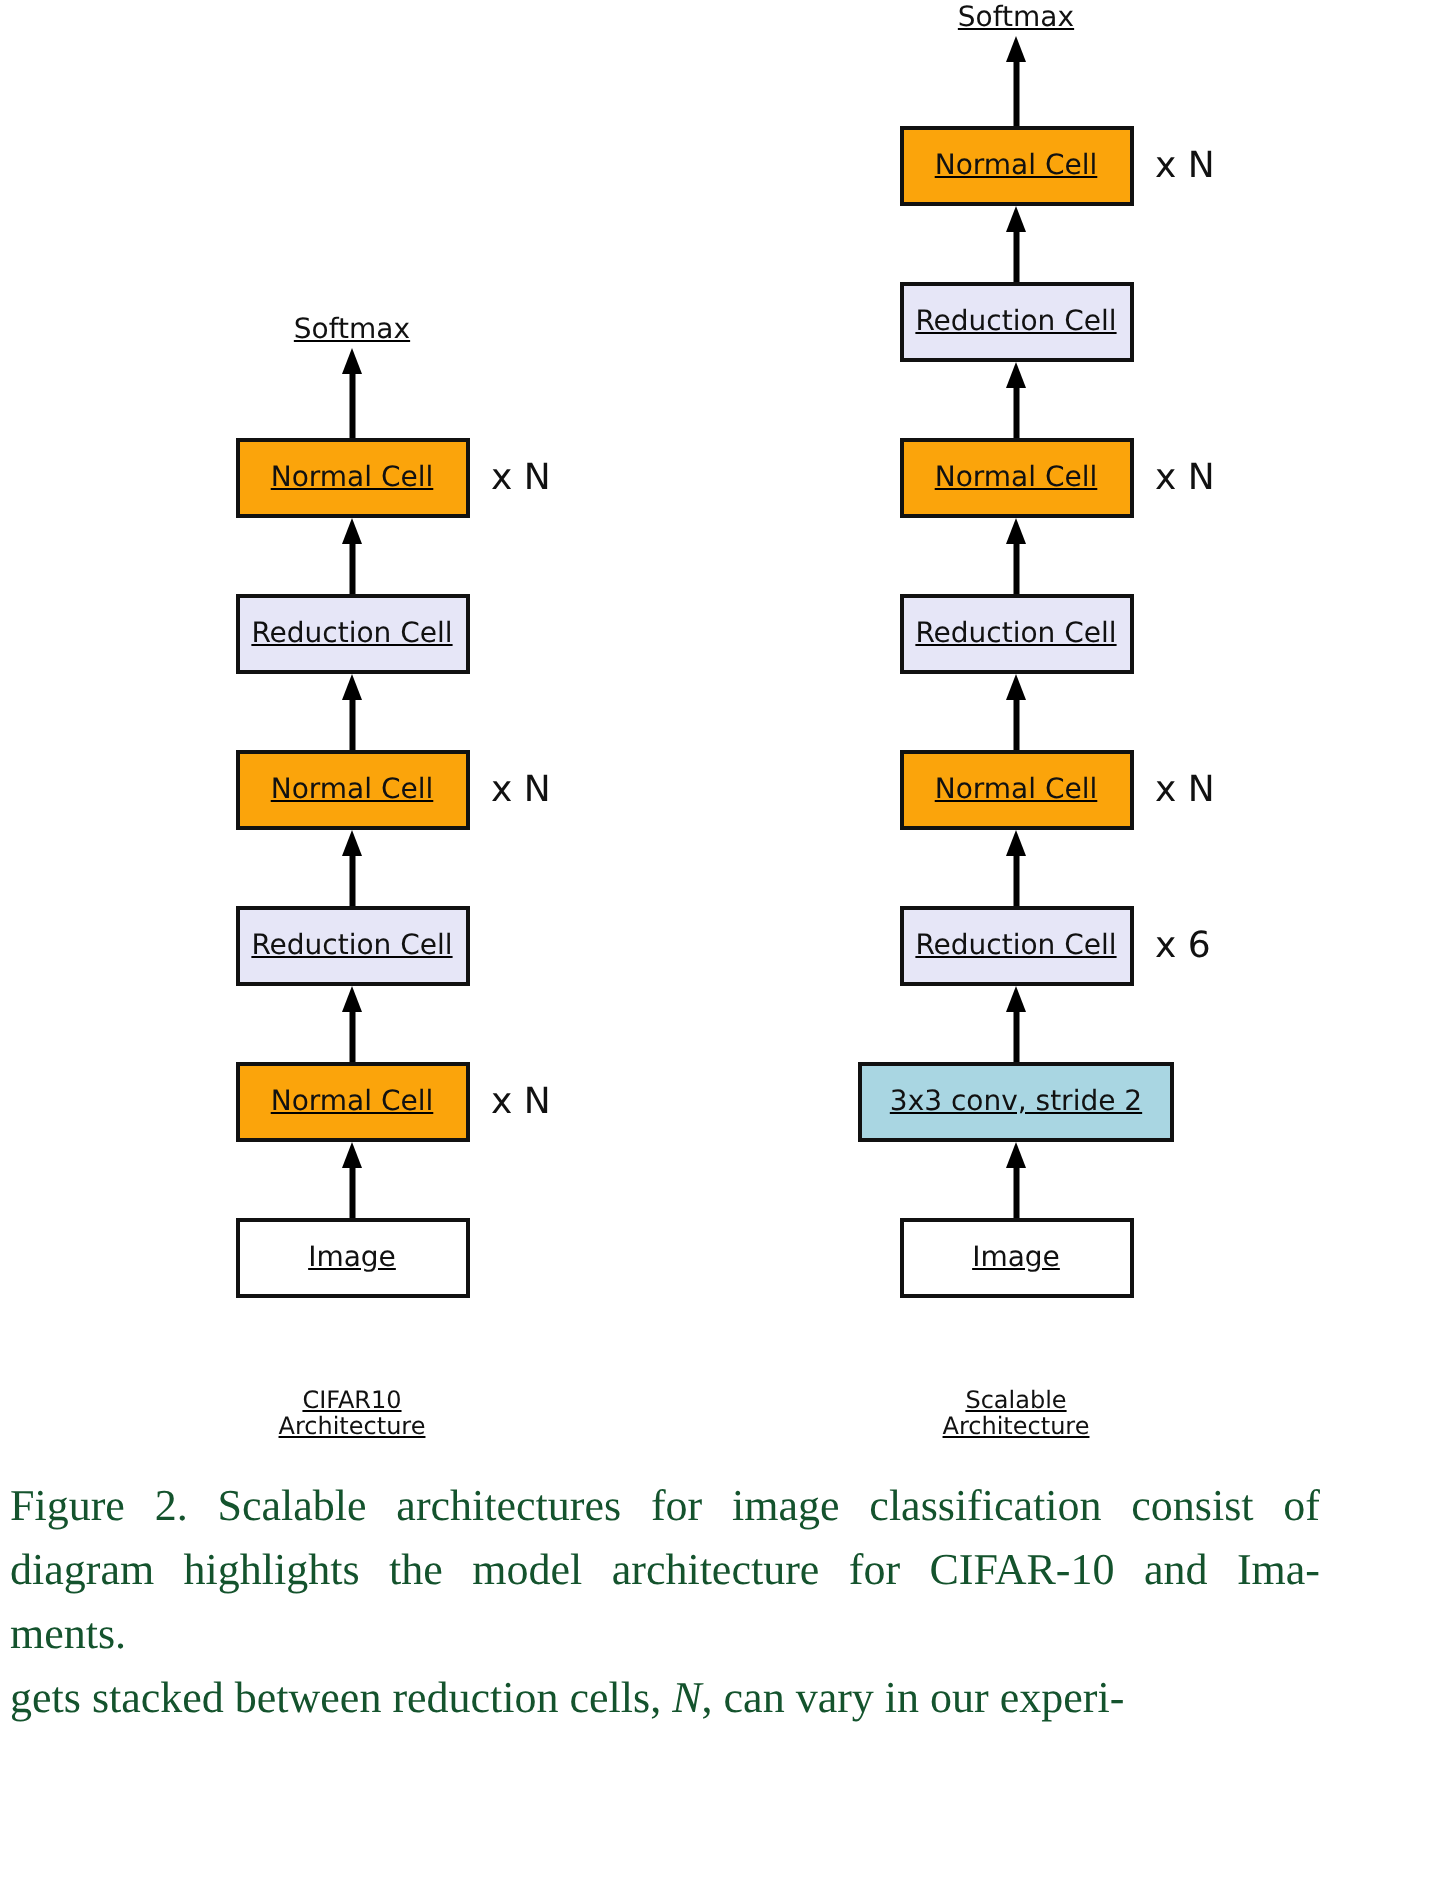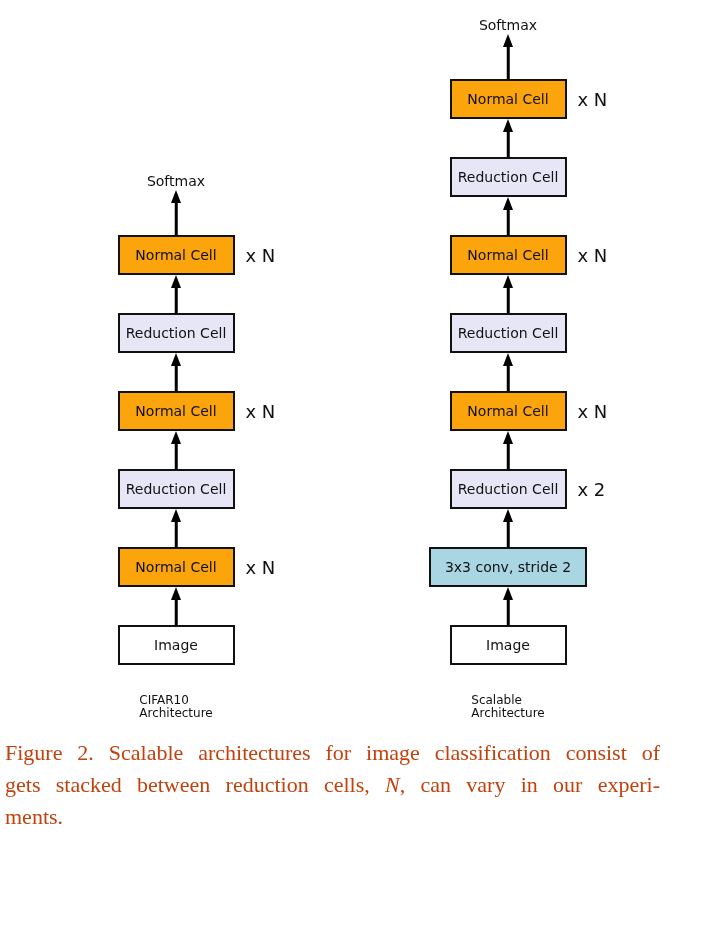--- a/index.html
+++ b/index.html
@@ -18,20 +18,21 @@
     top: 0; left: 0;
     width: 723px; height: 735px;
   }
   .column {
     position: absolute;
     bottom: 15px;
     width: 160px;
     display: flex;
     flex-direction: column;
     align-items: center;
+    text-decoration: underline;
   }
   .column-cifar10  { left: 96px;  }
   .column-imagenet { left: 428px; }
 
   .softmax-label {
     height: 18px; line-height: 18px;
     font-size: 14px; color: #111;
     white-space: nowrap;
   }
 
@@ -70,38 +71,38 @@
   }
   .multiplier {
     position: absolute;
     left: calc(100% + 13px);
     top: 50%; transform: translateY(-50%);
     font-size: 18px; color: #111;
     white-space: nowrap;
   }
 
   .column-footer {
-    margin-top: 29px;
-    text-align: left;
+    margin-top: 45px;
+    text-align: center;
     font-size: 12px;
     line-height: 13px;
     color: #111;
   }
 
   
   .caption {
     position: absolute;
     left: 0; top: 737px;
     width: 665px;
     box-sizing: border-box;
     padding: 0 5px;
     font-family: "Liberation Serif", serif;
     font-size: 22px;
     line-height: 32px;
-    color: #c2410c;
+    color: #14532d;
   }
   .caption-line {
     text-align: justify;
     text-align-last: justify;
   }
   .caption-line:last-child {
     text-align-last: left;
   }
   .caption-line em {
     font-style: italic;
@@ -167,34 +168,35 @@
           <span class="node-label">Reduction Cell</span>
         </div>
         <div class="arrow arrow-short"></div>
         <div class="node node-normal_cell" style="background: rgb(251, 164, 11); border-color: rgb(17, 17, 17);">
           <span class="node-label">Normal Cell</span>
           <span class="multiplier">x N</span>
         </div>
         <div class="arrow arrow-short"></div>
         <div class="node node-reduction_cell" style="background: rgb(230, 230, 247); border-color: rgb(17, 17, 17);">
           <span class="node-label">Reduction Cell</span>
-          <span class="multiplier">x 2</span>
+          <span class="multiplier">x 6</span>
         </div>
         <div class="arrow arrow-short"></div>
         <div class="node node-conv" style="background: rgb(169, 214, 226); border-color: rgb(17, 17, 17);">
           <span class="node-label">3x3 conv, stride 2</span>
         </div>
         <div class="arrow arrow-short"></div>
         <div class="node node-input" style="background: rgb(255, 255, 255); border-color: rgb(17, 17, 17);">
           <span class="node-label">Image</span>
         </div>
         <div class="column-footer">
           <div class="footer-line">Scalable</div>
           <div class="footer-line">Architecture</div>
         </div>
       </div>
     </div>
   <div class="caption" id="caption">
       <div class="caption-line"><span class="caption-seg">Figure 2. Scalable architectures for image classification consist of</span></div>
+      <div class="caption-line"><span class="caption-seg">diagram highlights the model architecture for CIFAR-10 and Ima-</span></div>
+      <div class="caption-line"><span class="caption-seg">ments.</span></div>
       <div class="caption-line"><span class="caption-seg">gets stacked between reduction cells, </span><em class="caption-seg">N</em><span class="caption-seg">, can vary in our experi-</span></div>
-      <div class="caption-line"><span class="caption-seg">ments.</span></div>
     </div>
 </div>
 
 </body></html>

